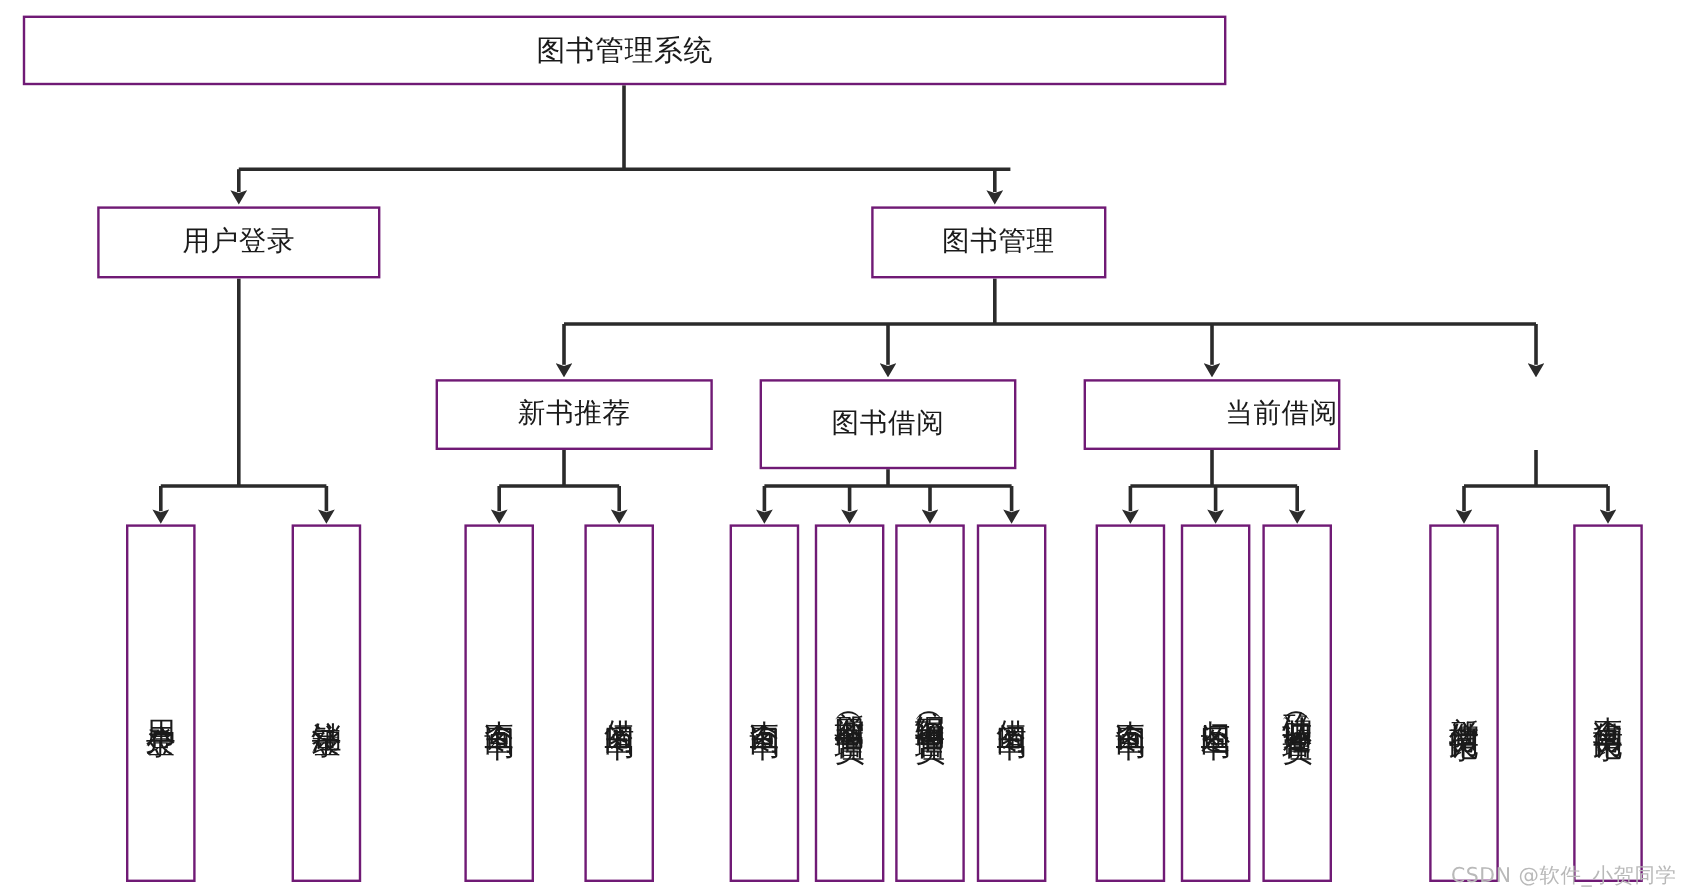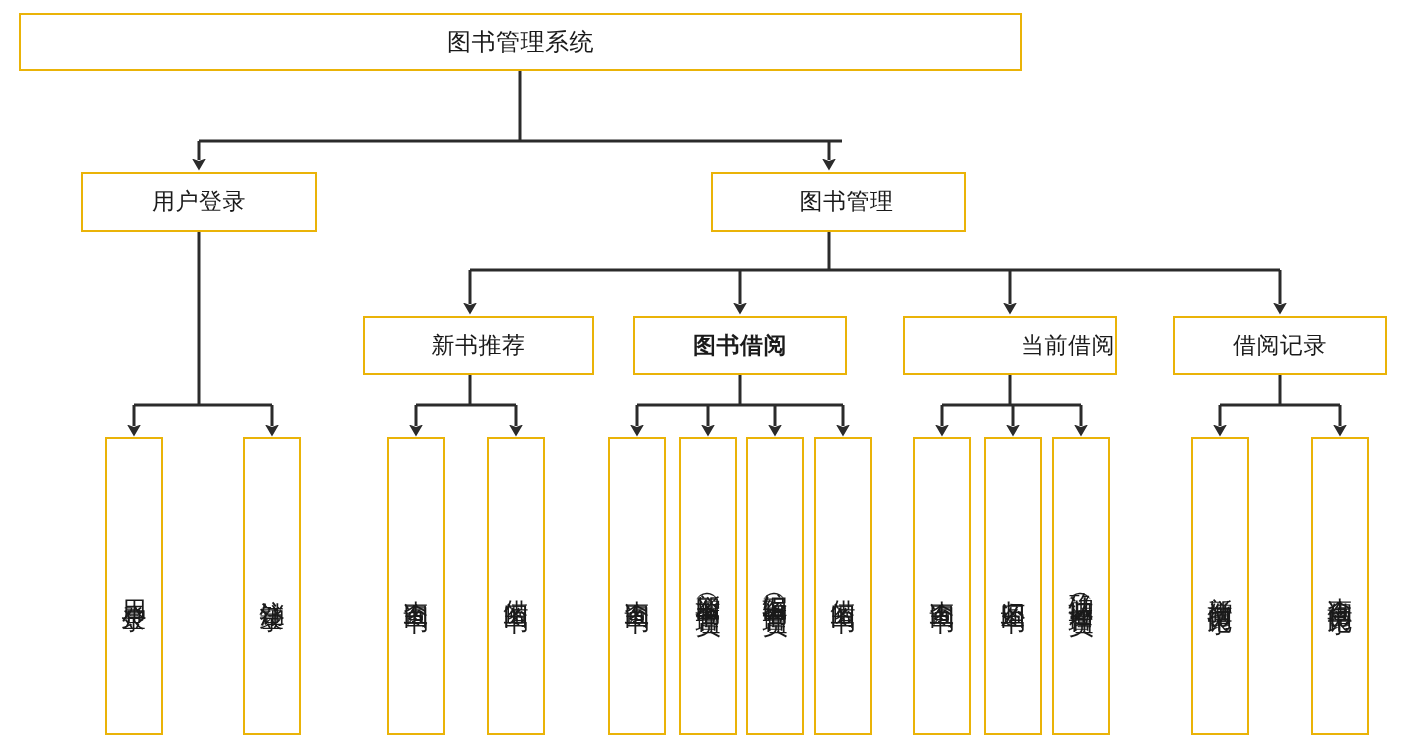--- a/index.html
+++ b/index.html
@@ -23,21 +23,21 @@
     left: 0;
     top: 0;
     width: 1405px;
     height: 747px;
     pointer-events: none;
   }
   .node-box {
     position: absolute;
     box-sizing: border-box;
     background: #ffffff;
-    border: 2px solid #eab308;
+    border: 2px solid #701a75;
     display: flex;
     align-items: center;
     justify-content: center;
     overflow: hidden;
   }
   .node-label {
     color: #1a1a1a;
     text-align: center;
     line-height: 1.18;
     white-space: nowrap;
@@ -124,35 +124,32 @@
     </g>
   </svg>
 
   <div class="node-box node-h node-root" style="left:19px; top:13px; width:1003px; height:58px;">
     <span class="node-label">图书管理系统</span>
   </div>
 
   <div class="node-box node-h" style="left:81px; top:172px; width:236px; height:60px;">
     <span class="node-label">用户登录</span>
   </div>
-  <div class="node-box node-h" style="left:711px; top:172px; width:255px; height:60px;padding-left:16px;">
+  <div class="node-box node-h" style="left:726px; top:172px; width:196px; height:60px;padding-left:16px;">
     <span class="node-label">图书管理</span>
   </div>
 
   <div class="node-box node-h" style="left:363px; top:316px; width:231px; height:59px;">
     <span class="node-label">新书推荐</span>
   </div>
-  <div class="node-box node-h" style="left:633px; top:316px; width:214px; height:59px;font-weight:bold;">
+  <div class="node-box node-h" style="left:633px; top:316px; width:214px; height:75px;">
     <span class="node-label">图书借阅</span>
   </div>
   <div class="node-box node-h" style="left:903px; top:316px; width:214px; height:59px;justify-content:flex-end;">
     <span class="node-label">当前借阅</span>
-  </div>
-  <div class="node-box node-h" style="left:1173px; top:316px; width:214px; height:59px;">
-    <span class="node-label">借阅记录</span>
   </div>
 
   <div class="node-box node-v" style="left:105px; top:437px; width:58px; height:298px;">
     <span class="node-label">用户登录</span>
   </div>
   <div class="node-box node-v" style="left:243px; top:437px; width:58px; height:298px;">
     <span class="node-label">注销登录</span>
   </div>
 
   <div class="node-box node-v" style="left:387px; top:437px; width:58px; height:298px;">
@@ -185,14 +182,15 @@
     <span class="node-label">确认归还（管理员）</span>
   </div>
 
   <div class="node-box node-v" style="left:1191px; top:437px; width:58px; height:298px;">
     <span class="node-label">新增借阅记录</span>
   </div>
   <div class="node-box node-v" style="left:1311px; top:437px; width:58px; height:298px;">
     <span class="node-label">查询借阅记录</span>
   </div>
 
+  <div id="watermark">CSDN @软件_小贺同学</div>
 
 </div>
 
 </body></html>

